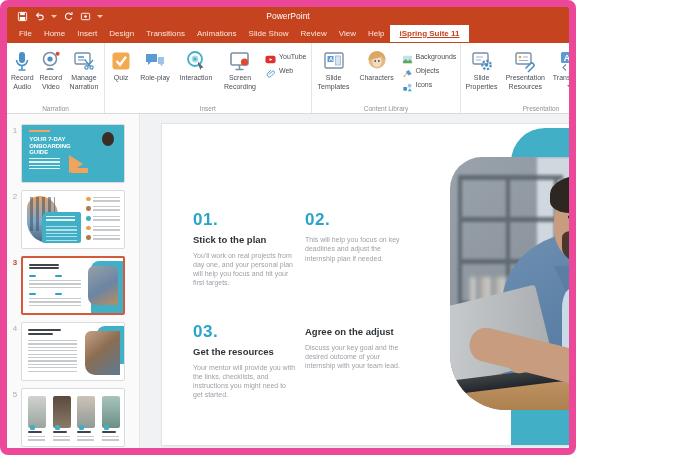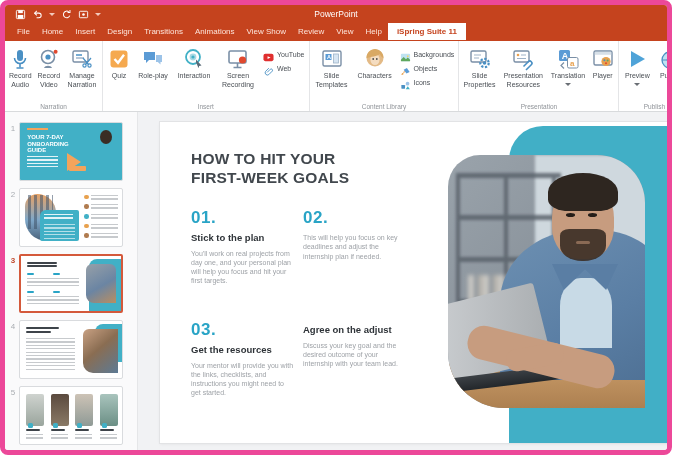--- a/index.html
+++ b/index.html
@@ -1,33 +1,33 @@
 <!DOCTYPE html>
 <html><head>
 <meta charset="utf-8">
 <style>
   * { margin:0; padding:0; box-sizing:border-box; }
   html,body { background:#ffffff; }
   body { font-family:"Liberation Sans", sans-serif; }
   #window {
-    position:relative; width:672px; height:455px; overflow:hidden;
-    border-radius:8px; border:5px solid #ec4899; background:#F1F2F4;
+    position:relative; width:576px; height:455px; overflow:hidden;
+    border-radius:8px; border:7px solid #ec4899; background:#F1F2F4;
   }
 
   
   .titlebar { height:18px; background:#C5431E; display:flex; align-items:center; position:relative; }
   .qat { display:flex; align-items:center; gap:6px; padding-left:10px; }
   .qat .qicon { width:11px; height:11px; display:inline-flex; }
   .qat .mini-arrow { width:0;height:0;border-left:3px solid transparent;border-right:3px solid transparent;border-top:3px solid #f3c9bc; }
   .app-title { position:absolute; left:0; right:0; text-align:center; color:#ffffff; font-size:8.5px; }
 
   
   .menubar { height:18px; background:#C5431E; display:flex; align-items:flex-start; padding-left:6px; }
   .mtab { color:#fde4da; font-size:8px; padding:4px 6px 4px; cursor:default; white-space:nowrap; }
-  .mtab.active { background:#ffffff; color:#C5431E; font-weight:bold; padding:4px 9px; }
+  .mtab.active { background:#ffffff; color:#C5431E; font-weight:bold; padding:4px 9px;text-decoration:underline; }
   .tellme { display:flex; align-items:center; gap:4px; color:#ffffff; font-size:8px; padding:4px 8px; }
 
   
   .ribbon { height:71px; background:#ffffff; border-bottom:1px solid #D8DADC; display:flex; }
   .rgroup { position:relative; border-right:1px solid #E4E5E7; display:flex; justify-content:center; gap:2px; padding:5px 2px 13px; }
   .rgroup-label { position:absolute; bottom:1px; left:0; right:0; text-align:center; font-size:6.5px; color:#8F9398; }
   .rbtn { display:flex; flex-direction:column; align-items:center; text-align:center; gap:1px; padding:1px 1px; border-radius:2px; }
   .ric { width:24px; height:24px; flex:0 0 24px; }
   .ric svg { width:100%; height:100%; }
   .rlbl { font-size:7px; line-height:8.5px; color:#4A4F55; }
@@ -167,21 +167,21 @@
     </div>
   </div>
 
   <div class="menubar">
     <span class="mtab">File</span>
     <span class="mtab">Home</span>
     <span class="mtab">Insert</span>
     <span class="mtab">Design</span>
     <span class="mtab">Transitions</span>
     <span class="mtab">Animations</span>
-    <span class="mtab">View Show</span>
+    <span class="mtab">Slide Show</span>
     <span class="mtab">Review</span>
     <span class="mtab">View</span>
     <span class="mtab">Help</span>
     <span class="mtab active">iSpring Suite 11</span>
   </div>
 
   <div class="ribbon">
 
     <div class="rgroup" style="width:98px">
       <div class="rbtn" style="width:28px">
@@ -482,24 +482,20 @@
           <div class="sub lines-gray" style="left:30%"></div>
           <div class="sub lines-gray" style="left:54%"></div>
           <div class="sub lines-gray" style="left:78%"></div>
         </div>
       </div>
     </div>
 
     <div class="canvas">
       <div class="slide">
 
-        <div class="slide-title">
-          <div>HOW TO HIT YOUR</div>
-          <div>FIRST-WEEK GOALS</div>
-        </div>
 
         <div class="gitem gi1">
           <div class="gnum">01.</div>
           <div class="ghead">Stick to the plan</div>
           <div class="gbody">You'll work on real projects from day one, and your personal plan will help you focus and hit your first targets.</div>
         </div>
         <div class="gitem gi2">
           <div class="gnum">02.</div>
           <div class="gbody">This will help you focus on key deadlines and adjust the internship plan if needed.</div>
         </div>

